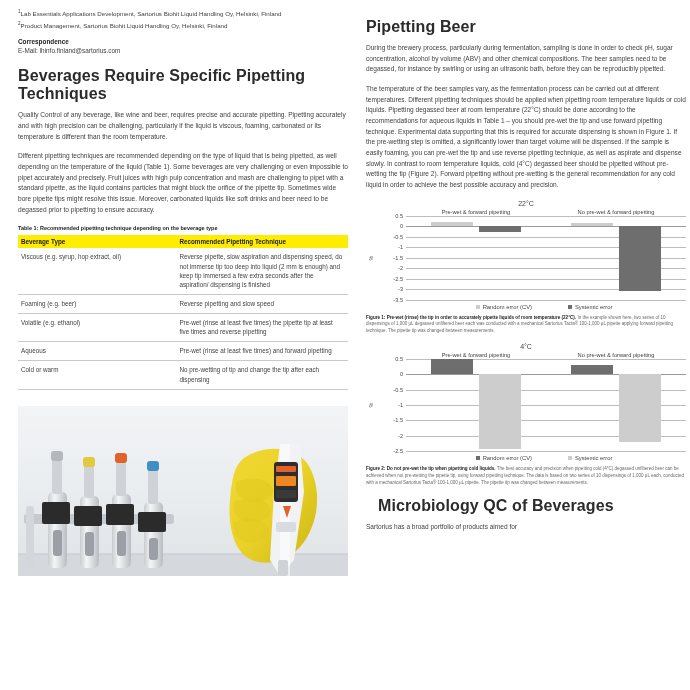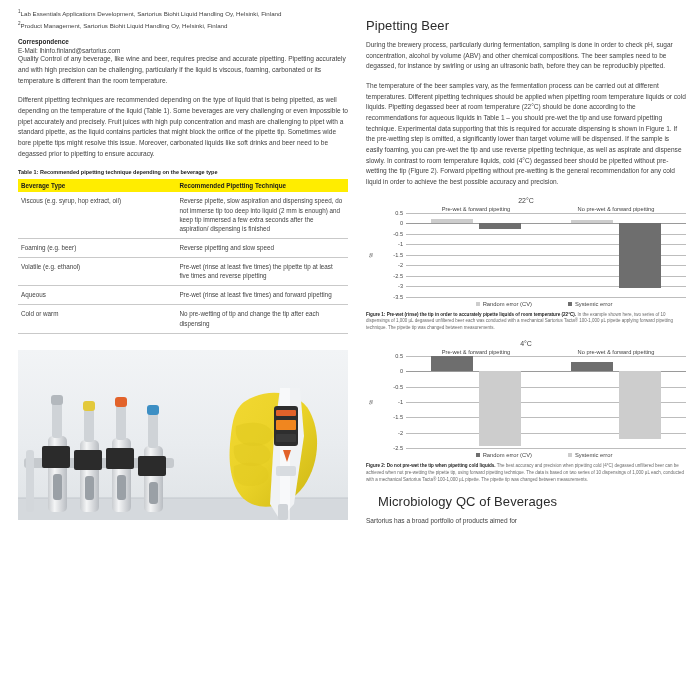--- a/index.html
+++ b/index.html
@@ -16,21 +16,21 @@
   .cols { display:flex; gap: 18px; }
   .col-left { width: 330px; flex:0 0 330px; }
   .col-right { width: 320px; flex:0 0 320px; }
 
   .affil { font-size: 6.2px; line-height: 1.55; color:#3f3f3f; margin:0 0 1px 0; }
   .affil sup { font-size: 4.6px; vertical-align: super; }
 
   .corr-head { font-size: 6.4px; font-weight: bold; color:#222; margin: 8px 0 2px 0; }
   .corr-mail { font-size: 6.4px; color:#3f3f3f; margin: 0; }
 
-  h2.sec { font-size: 13px; font-weight: normal; color:#2b2b2b; margin: 13px 0 7px 0; letter-spacing:.1px;}
+  h2.sec { font-size: 16px; font-weight: bold; color:#2b2b2b; margin: 13px 0 7px 0; letter-spacing:.1px;}
   h2.sec.right { margin-top: 10px; }
   h2.sec.micro { margin: 11px 0 7px 12px; }
 
   p.body { font-size: 6.6px; line-height: 1.62; color:#3f3f3f; margin: 0 0 9px 0; text-align: left; }
   .col-right p.body { font-size: 6.55px; line-height: 1.63; }
 
   .tbl-cap { font-size: 5.5px; font-weight: bold; color:#222; margin: 10px 0 4px 0; }
 
   table.beverage { width: 100%; border-collapse: collapse; table-layout: fixed; }
   table.beverage th {
@@ -76,20 +76,21 @@
   <div class="cols">
 
     <div class="col-left">
 
       <p class="affil"><sup>1</sup><span>Lab Essentials Applications Development, Sartorius Biohit Liquid Handling Oy, Helsinki, Finland</span></p>
       <p class="affil"><sup>2</sup><span>Product Management, Sartorius Biohit Liquid Handling Oy, Helsinki, Finland</span></p>
 
       <div class="corr-head">Correspondence</div>
       <div class="corr-mail">E-Mail: lhinfo.finland@sartorius.com</div>
 
+      <h2 class="sec">Beverages  Require Specific Pipetting Techniques</h2>
 
       <p class="body">Quality Control of any beverage, like wine and beer, requires precise and accurate pipetting. Pipetting accurately and with high precision can be challenging, particularly if the liquid is viscous, foaming, carbonated or its temperature is different than the room temperature.</p>
       <p class="body">Different pipetting techniques are recommended depending on the type of liquid that is being pipetted, as well depending on the temperature of the liquid (Table 1). Some beverages are very challenging or even impossible to pipet accurately and precisely. Fruit juices with high pulp concentration and mash are challenging to pipet with a standard pipette, as the liquid contains particles that might block the orifice of the pipette tip. Sometimes wide bore pipette tips might resolve this issue. Moreover, carbonated liquids like soft drinks and beer need to be degassed prior to pipetting to ensure accuracy.</p>
 
       <div class="tbl-cap">Table 1: Recommended pipetting technique depending on the beverage type</div>
 
       <table class="beverage">
         <colgroup>
             <col class="c1">
             <col class="c2">

